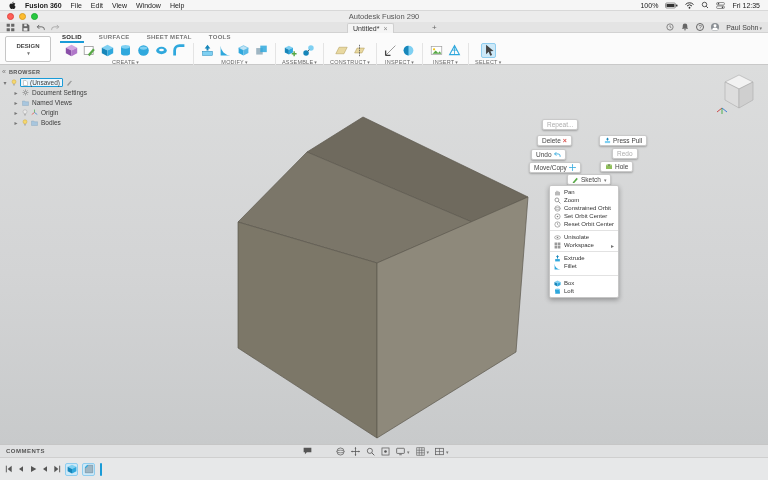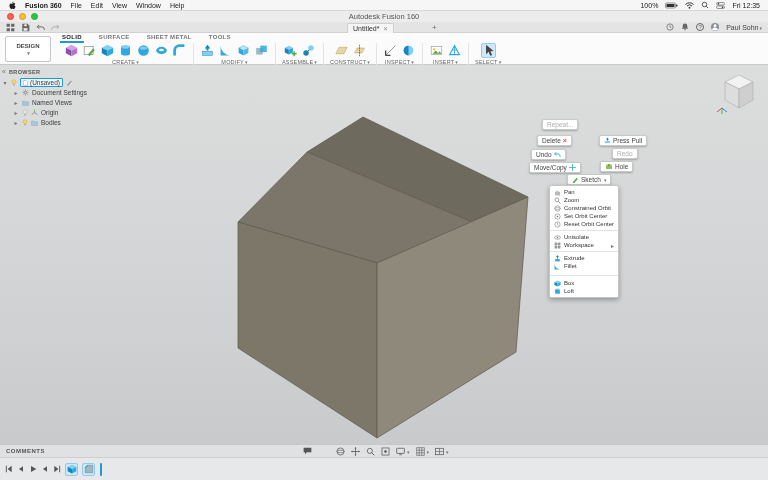--- a/index.html
+++ b/index.html
@@ -137,21 +137,21 @@
     <span>Fri 12:35</span>
   </span>
 </div>
 
 <div id="titlebar">
   <span class="tl">
     <i class="r"></i>
     <i class="y"></i>
     <i class="g"></i>
   </span>
-  <span class="title">Autodesk Fusion 160</span>
+  <span class="title">Autodesk Fusion 290</span>
 </div>
 
 <div id="tabstrip">
   <span class="lic">
     <span>
         <svg width="9" height="9" viewBox="0 0 14 14">
           <path d="M1,1h5v5H1z M8,1h5v5H8z M1,8h5v5H1z M8,8h5v5H8z" fill="#666"></path>
         </svg>
       </span>
     <span>

